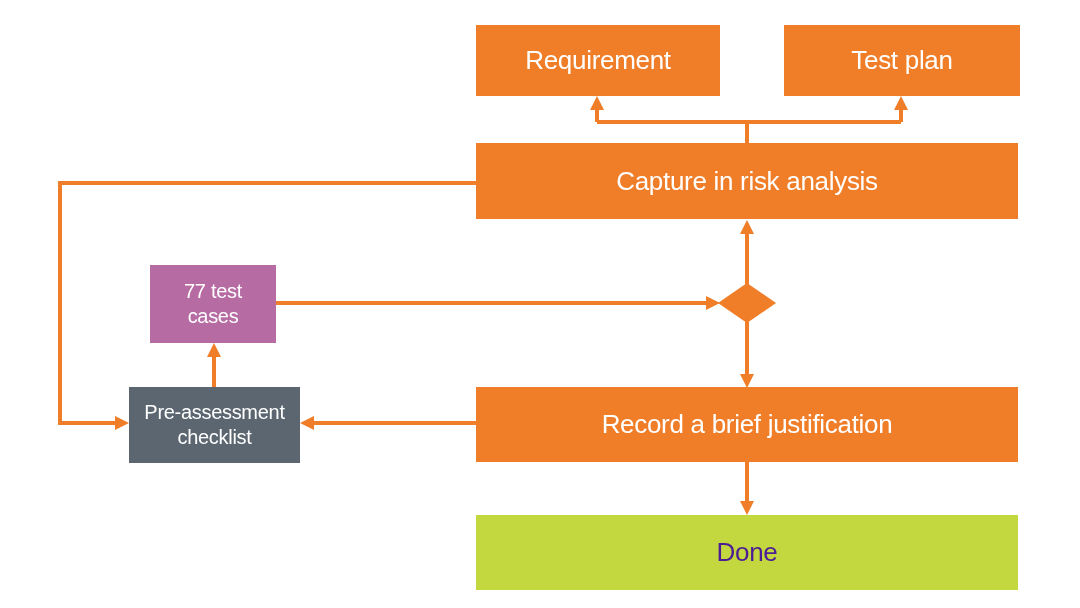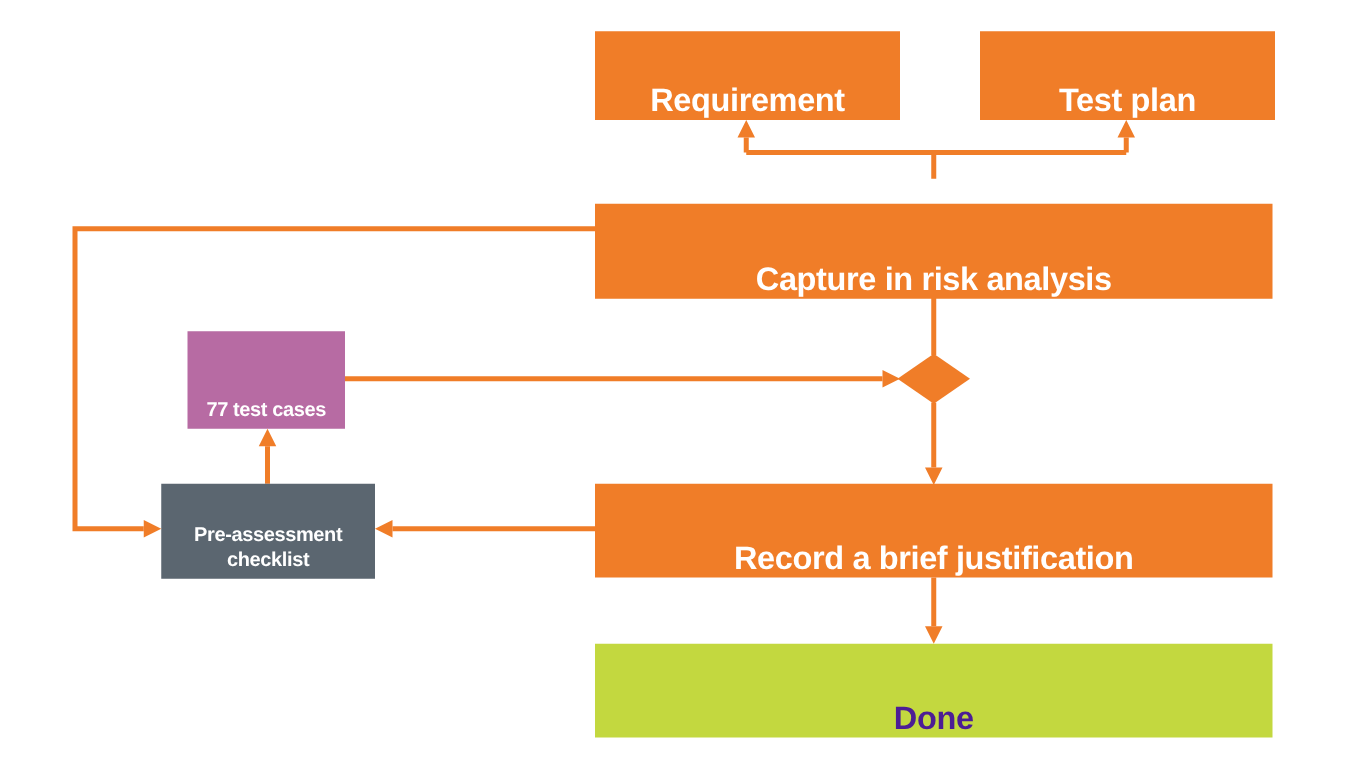--- a/index.html
+++ b/index.html
@@ -11,34 +11,34 @@
   #canvas {
     position: relative;
     width: 1080px;
     height: 608px;
     background: #ffffff;
     overflow: hidden;
   }
   .node {
     position: absolute;
     display: flex;
-    align-items: flex-end;
+    align-items: center;
     justify-content: center;
     text-align: center;
-    font-weight: bold;
+    font-weight: normal;
     letter-spacing: -0.3px;
     color: #ffffff;
     box-sizing: border-box;
   }
   .big-label   { font-size: 26px; }
-  .small-label { font-size: 16px; line-height: 1.25; padding: 4px 10px; }
+  .small-label { font-size: 20px; line-height: 1.25; padding: 4px 10px; }
 
   .node-requirement { left: 476px; top: 25px;  width: 244px; height: 71px; background: #F07D28; }
   .node-testplan    { left: 784px; top: 25px;  width: 236px; height: 71px; background: #F07D28; }
-  .node-capture     { left: 476px; top: 143px; width: 542px; height: 76px; background: #F07D28; margin-top: 20px; }
+  .node-capture     { left: 476px; top: 143px; width: 542px; height: 76px; background: #F07D28; }
   .node-testcases   { left: 150px; top: 265px; width: 126px; height: 78px; background: #B76BA3; }
   .node-checklist   { left: 129px; top: 387px; width: 171px; height: 76px; background: #5B6670; }
   .node-record      { left: 476px; top: 387px; width: 542px; height: 75px; background: #F07D28; }
   .node-done        { left: 476px; top: 515px; width: 542px; height: 75px; background: #C3D83F; color: #4c1d95; }
 
   #connector-layer {
     position: absolute;
     left: 0; top: 0;
     width: 1080px;
     height: 608px;

